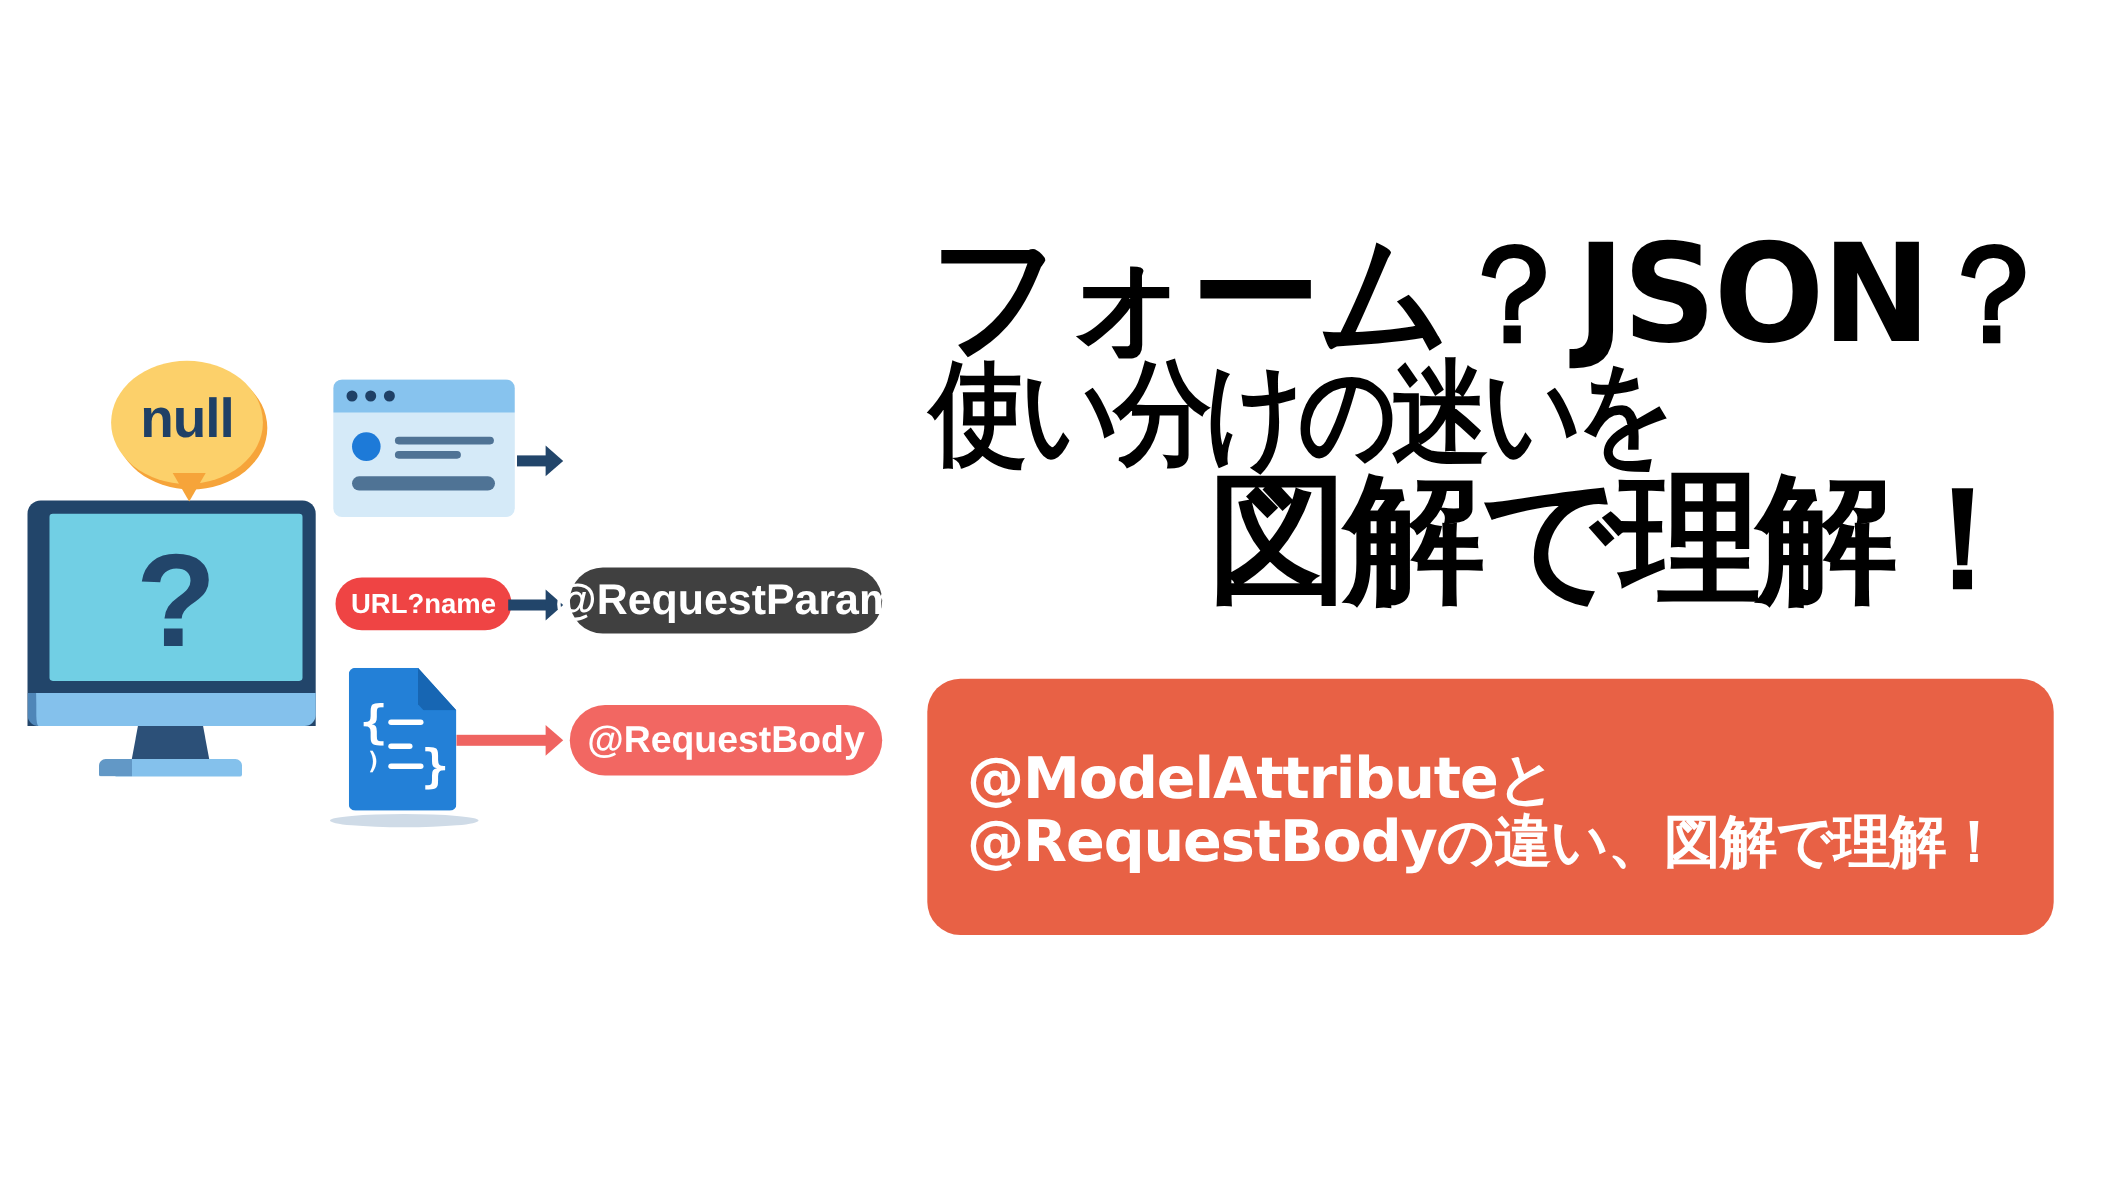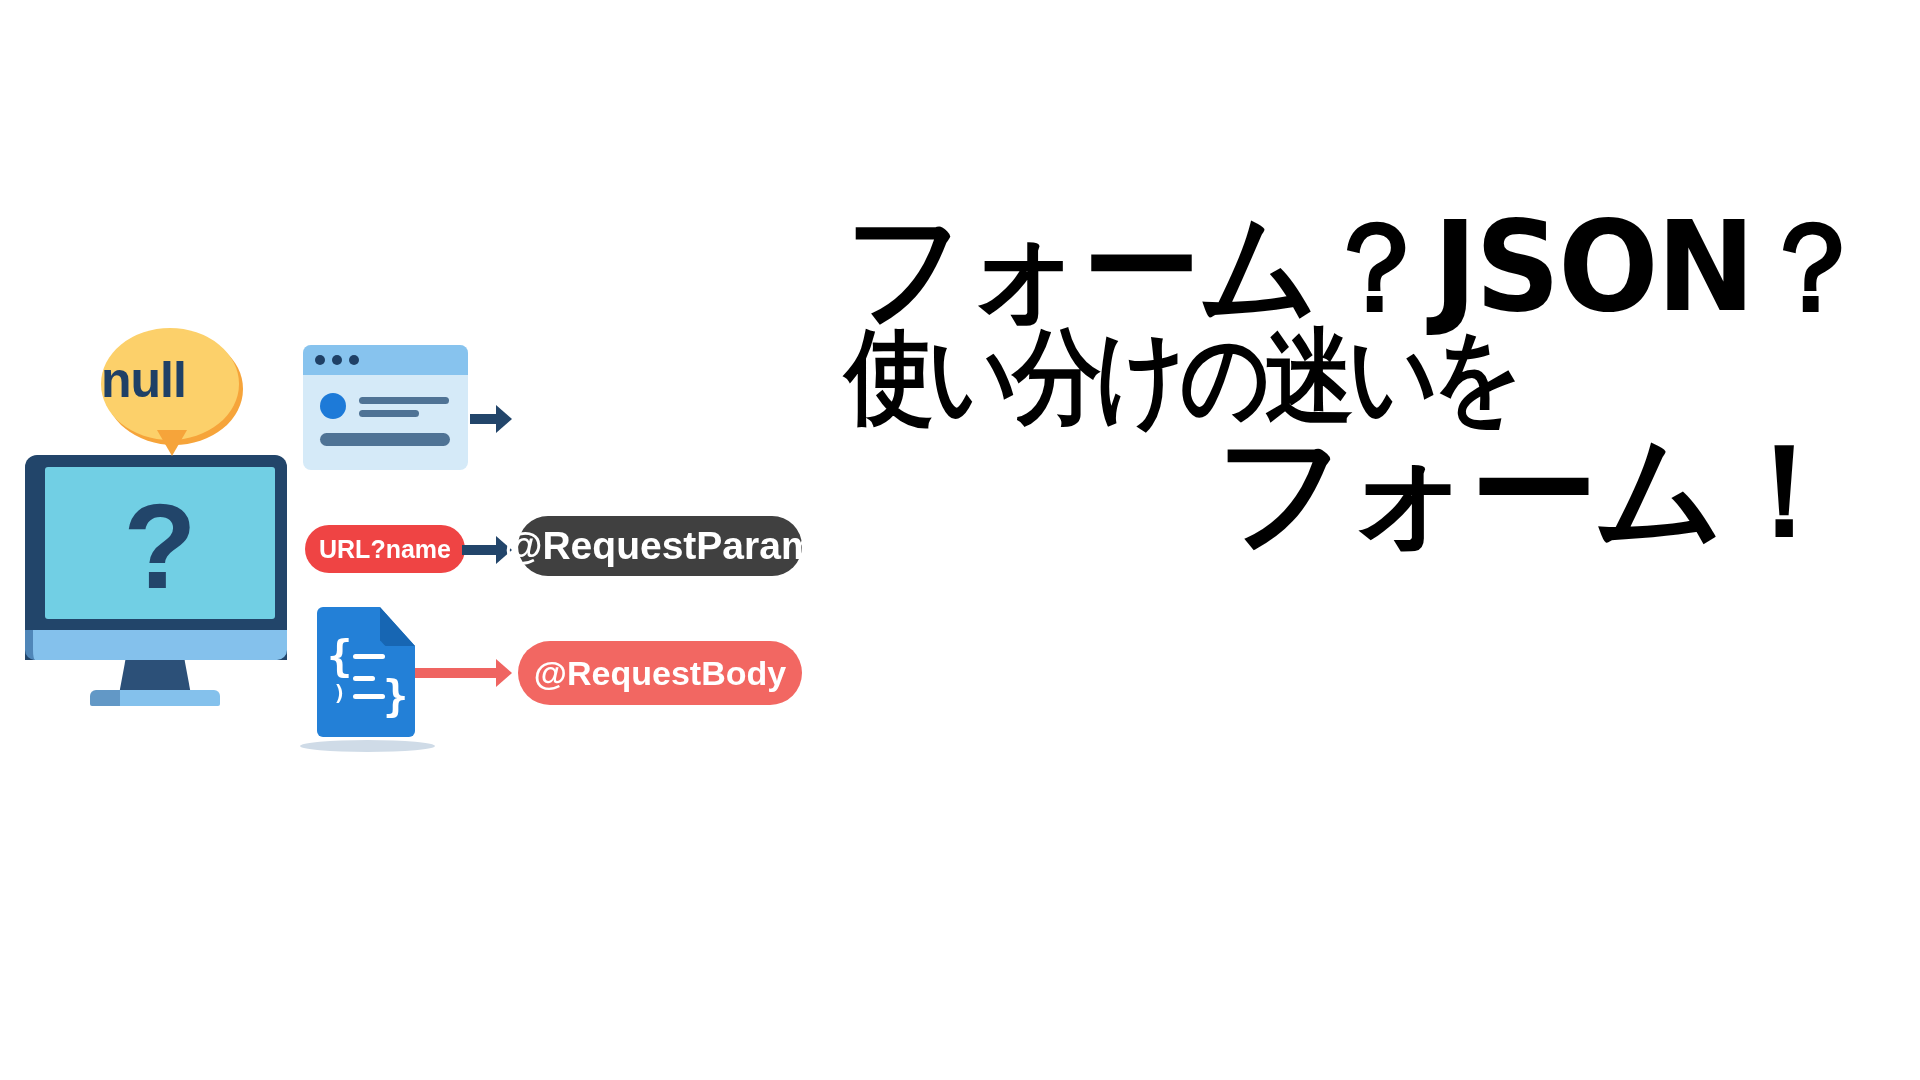--- a/index.html
+++ b/index.html
@@ -24,21 +24,21 @@
     }
     .abs { position: absolute; }
 
     
     .bubble {
       left: 101px; top: 328px;
       width: 138px; height: 112px;
       border-radius: 50%;
       background: #fcd06a;
       box-shadow: 4px 5px 0 #f6a43a;
-      display: flex; align-items: center; justify-content: flex-start;
+      display: flex; align-items: center; justify-content: center;
     }
     .bubble-text {
       color: #1f4066;
       font-weight: 700;
       font-size: 50px;
       letter-spacing: -1px;
       margin-top: -8px;
     }
     .bubble-tail {
       left: 157px; top: 430px;
@@ -306,17 +306,23 @@
       <span class="abs paren-small">)</span>
       <span class="abs brace-close">}</span>
     </div>
     <div class="abs arrow arrow-3"></div>
     <div class="abs pill pill-body">@RequestBody</div>
   </div>
 
   <div class="headline">
     <div class="hl-line1">フォーム？JSON？</div>
     <div class="hl-line2">使い分けの迷いを</div>
-    <div class="hl-line3">フォーム！</div>
+    <div class="hl-line3">図解で理解！</div>
   </div>
 
+  <div class="sub-box">
+    <div class="sub-text">
+      <span class="sub-line">@ModelAttributeと</span>
+      <span class="sub-line">@RequestBodyの違い、図解で理解！</span>
+    </div>
+  </div>
 
 </div>
 
 </body></html>

